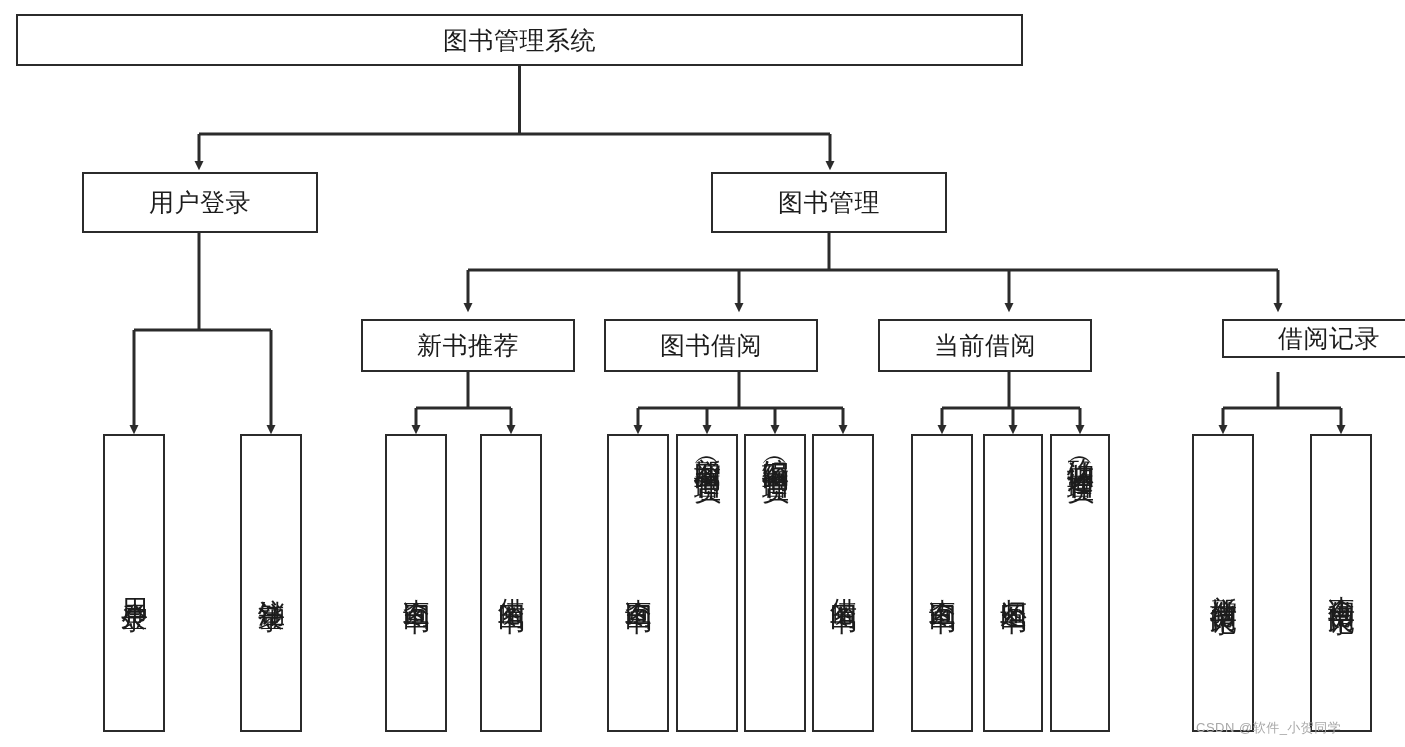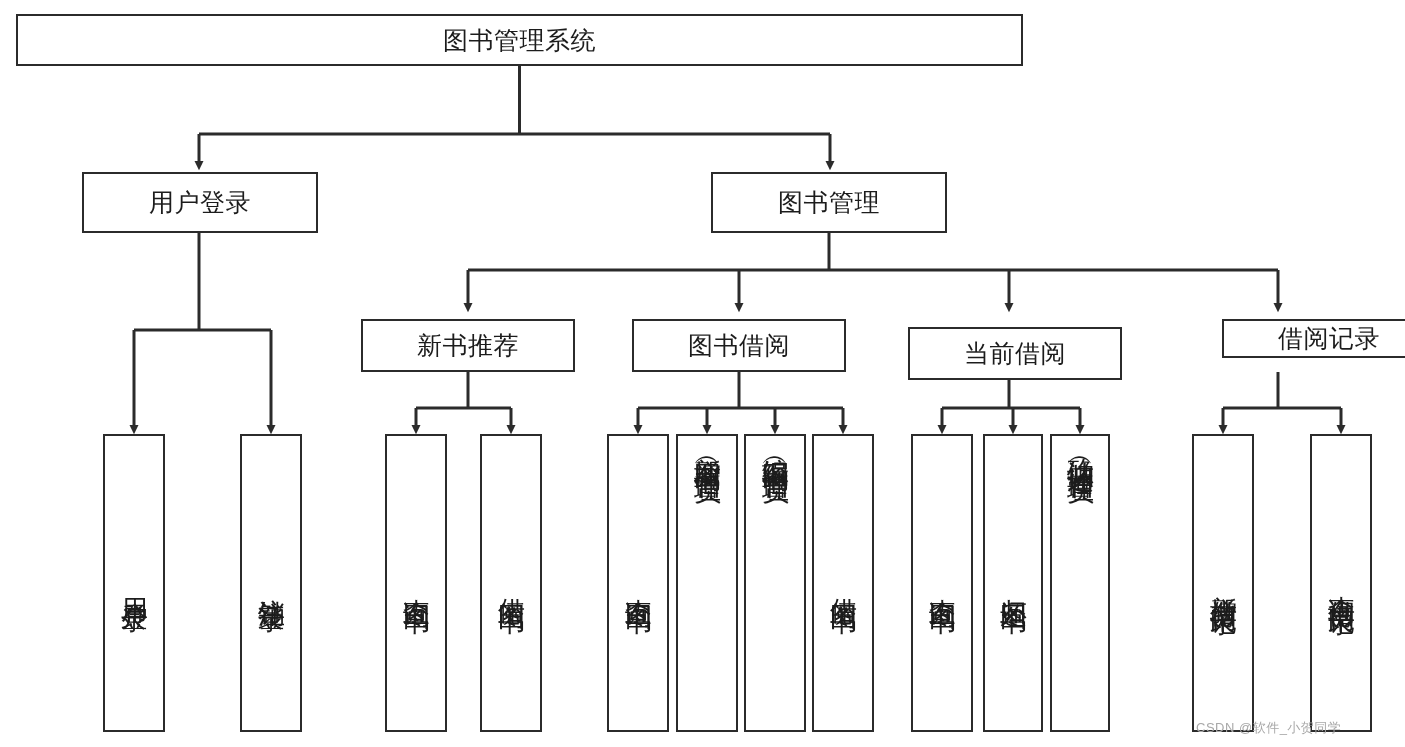--- a/index.html
+++ b/index.html
@@ -134,24 +134,24 @@
   <div class="node horiz" style="left:82px; top:172px; width:236px; height:61px;">
     <span class="lbl">用户登录</span>
   </div>
   <div class="node horiz" style="left:361px; top:319px; width:214px; height:53px;">
     <span class="lbl">新书推荐</span>
   </div>
 
   <div class="node horiz" style="left:711px; top:172px; width:236px; height:61px;">
     <span class="lbl">图书管理</span>
   </div>
-  <div class="node horiz" style="left:632px; top:319px; width:214px; height:53px;">
+  <div class="node horiz" style="left:604px; top:319px; width:214px; height:53px;">
     <span class="lbl">图书借阅</span>
   </div>
-  <div class="node horiz" style="left:908px; top:319px; width:214px; height:53px;margin-top:8px;">
+  <div class="node horiz" style="left:878px; top:319px; width:214px; height:53px;">
     <span class="lbl">当前借阅</span>
   </div>
   <div class="node horiz" style="left:1222px; top:319px; width:214px; height:39px;">
     <span class="lbl">借阅记录</span>
   </div>
 
   <div class="node vert mid" style="left:103px; top:434px; width:62px; height:298px;">
     <span class="lbl">用户登录</span>
   </div>
   <div class="node vert mid" style="left:240px; top:434px; width:62px; height:298px;">

